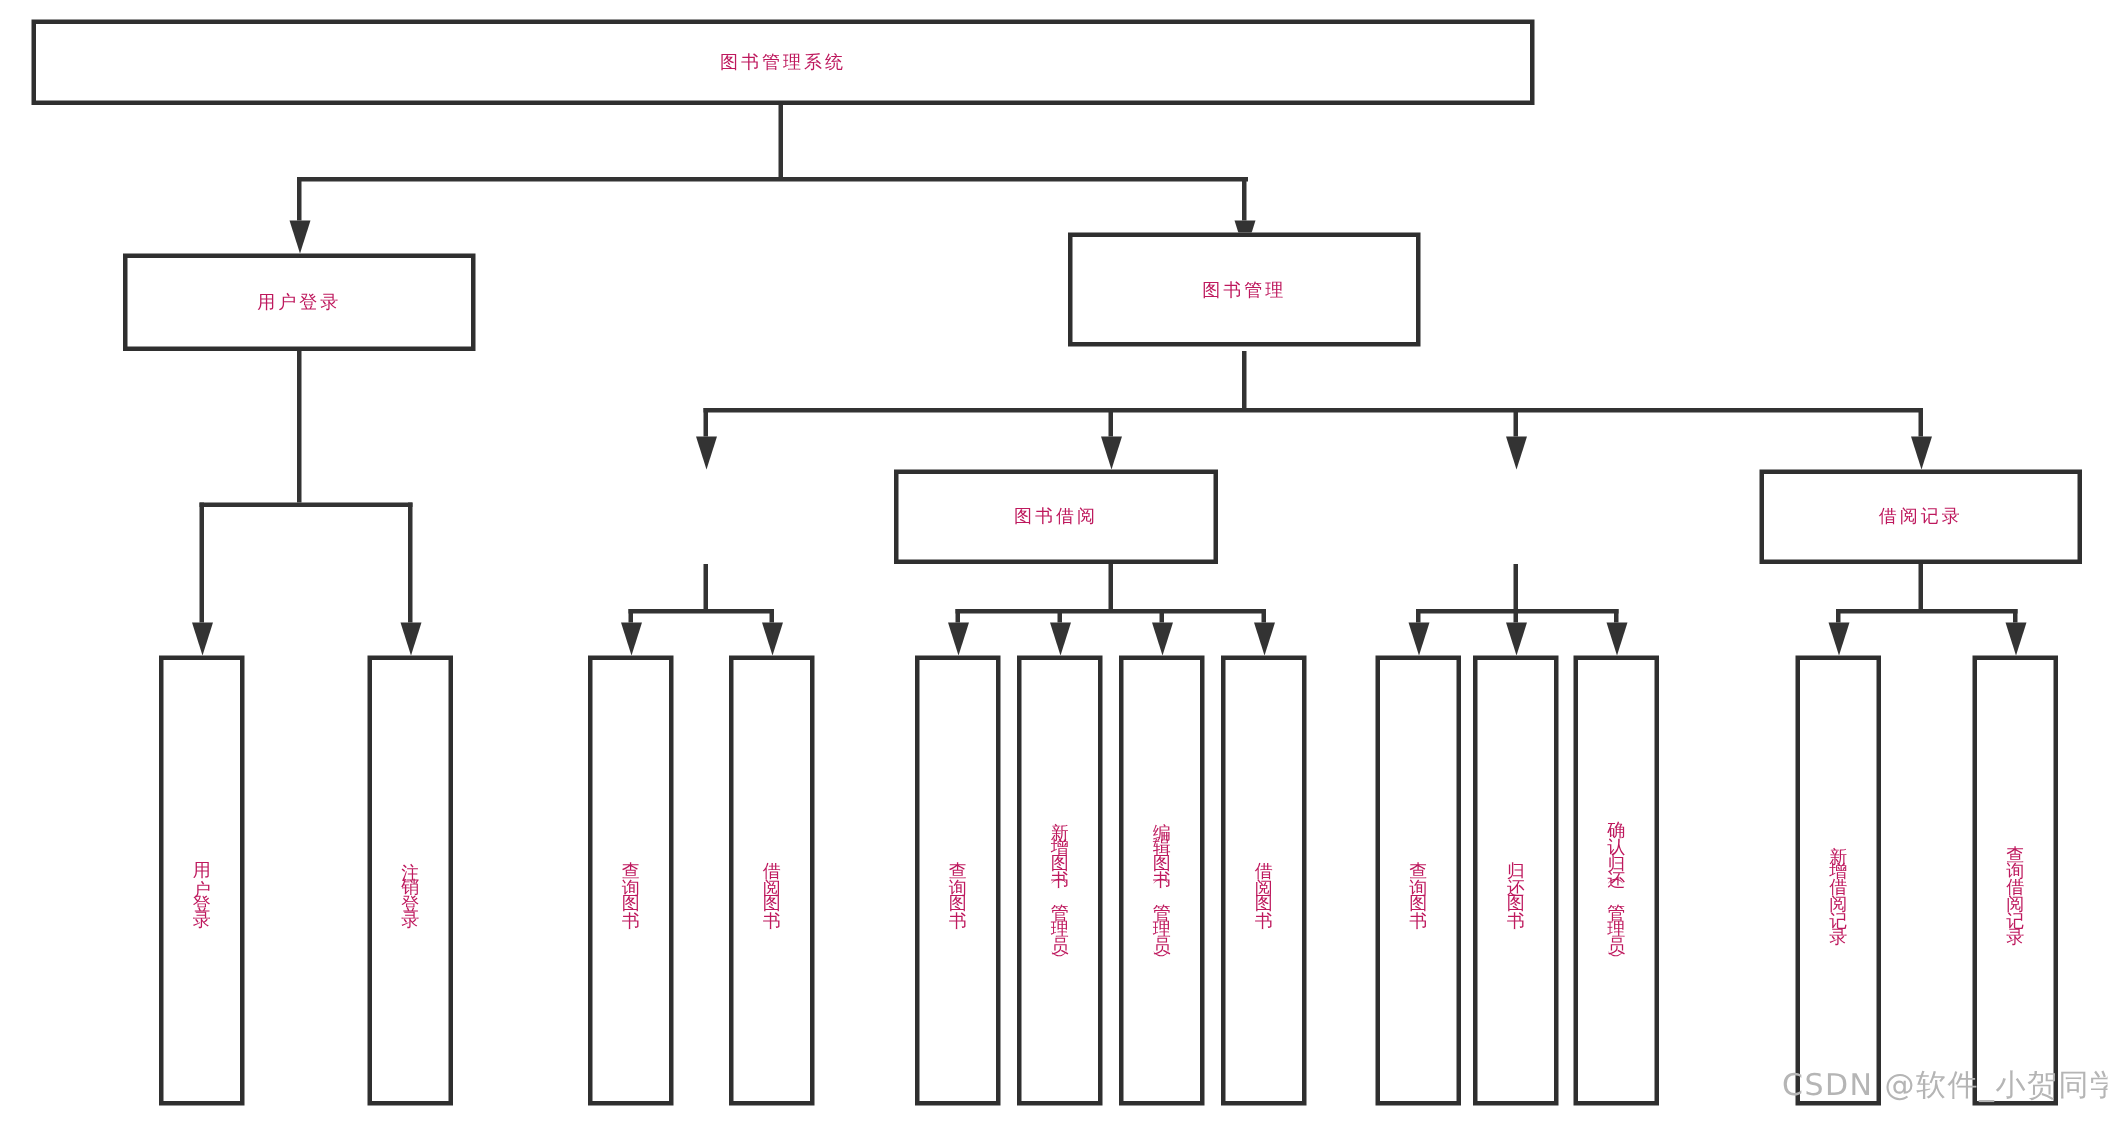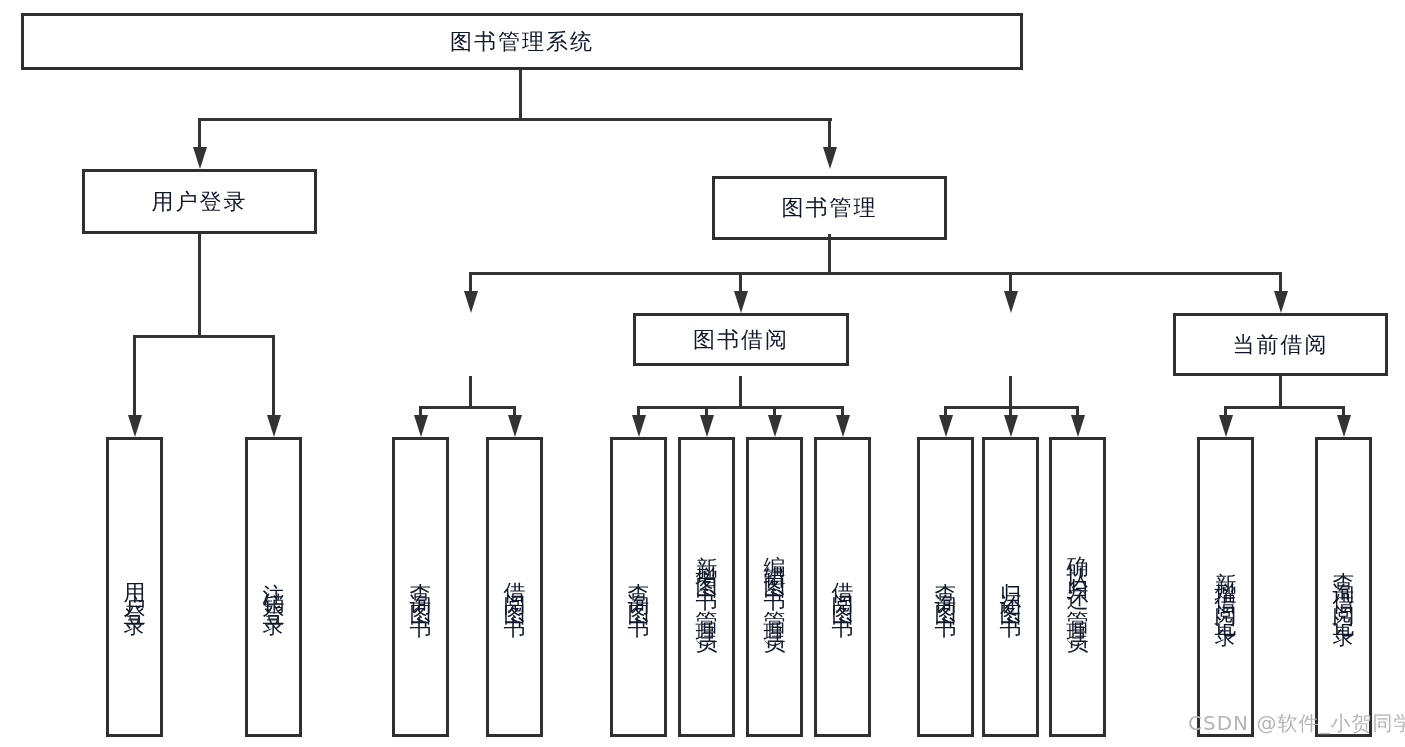--- a/index.html
+++ b/index.html
@@ -3,21 +3,21 @@
 <meta charset="utf-8">
 <style>
   html,body{margin:0;padding:0;background:#ffffff;}
   body{width:1405px;height:747px;position:relative;overflow:hidden;
        font-family:"DejaVu Sans","Liberation Sans",sans-serif;}
   #stage{position:absolute;left:0;top:0;width:1405px;height:747px;background:#ffffff;}
 
   
   .box{position:absolute;box-sizing:border-box;background:#ffffff;
        border:3px solid #2f2f2f;display:flex;align-items:center;justify-content:center;
-       color:#0f172a;font-size:22px;letter-spacing:2px;}
+       color:#be185d;font-size:12px;letter-spacing:2px;}
   .box .lbl{white-space:nowrap;}
   
   .box.v .lbl{writing-mode:vertical-rl;text-orientation:mixed;
               letter-spacing:11px;line-height:1;white-space:normal;}
 
   
   .hl{position:absolute;height:3px;background:#333333;}
   .vl{position:absolute;width:3px;background:#333333;}
   .ah{position:absolute;width:0;height:0;
       border-left:7px solid transparent;border-right:7px solid transparent;
@@ -39,21 +39,21 @@
   <div class="vl" style="left:519px;top:70px;height:48px"></div>
   <div class="hl" style="left:198px;top:118px;width:634px"></div>
   <div class="vl" style="left:198px;top:118px;height:29px"></div>
   <div class="ah" style="left:193px;top:147px"></div>
   <div class="vl" style="left:828px;top:118px;height:29px"></div>
   <div class="ah" style="left:823px;top:147px"></div>
 
   <div class="box" style="left:82px;top:169px;width:235px;height:65px">
     <span class="lbl">用户登录</span>
   </div>
-  <div class="box" style="left:712px;top:176px;width:235px;height:64px">
+  <div class="box" style="left:712px;top:155px;width:235px;height:76px">
     <span class="lbl">图书管理</span>
   </div>
 
   <div class="vl" style="left:198px;top:234px;height:101px"></div>
   <div class="hl" style="left:133px;top:335px;width:142px"></div>
   <div class="vl" style="left:133px;top:335px;height:80px"></div>
   <div class="ah" style="left:128px;top:415px"></div>
   <div class="vl" style="left:272px;top:335px;height:80px"></div>
   <div class="ah" style="left:267px;top:415px"></div>
 
@@ -61,25 +61,25 @@
   <div class="hl" style="left:469px;top:272px;width:813px"></div>
   <div class="vl" style="left:469px;top:272px;height:19px"></div>
   <div class="ah" style="left:464px;top:291px"></div>
   <div class="vl" style="left:739px;top:272px;height:19px"></div>
   <div class="ah" style="left:734px;top:291px"></div>
   <div class="vl" style="left:1009px;top:272px;height:19px"></div>
   <div class="ah" style="left:1004px;top:291px"></div>
   <div class="vl" style="left:1279px;top:272px;height:19px"></div>
   <div class="ah" style="left:1274px;top:291px"></div>
 
-  <div class="box" style="left:633px;top:313px;width:216px;height:53px">
+  <div class="box" style="left:596px;top:313px;width:216px;height:63px">
     <span class="lbl">图书借阅</span>
   </div>
   <div class="box" style="left:1173px;top:313px;width:215px;height:63px">
-    <span class="lbl">当前借阅</span>
+    <span class="lbl">借阅记录</span>
   </div>
 
   <div class="vl" style="left:469px;top:376px;height:30px"></div>
   <div class="vl" style="left:739px;top:376px;height:30px"></div>
   <div class="vl" style="left:1009px;top:376px;height:30px"></div>
   <div class="vl" style="left:1279px;top:376px;height:30px"></div>
 
   <div class="hl" style="left:419px;top:406px;width:97px"></div>
   <div class="hl" style="left:637px;top:406px;width:207px"></div>
   <div class="hl" style="left:944px;top:406px;width:135px"></div>

